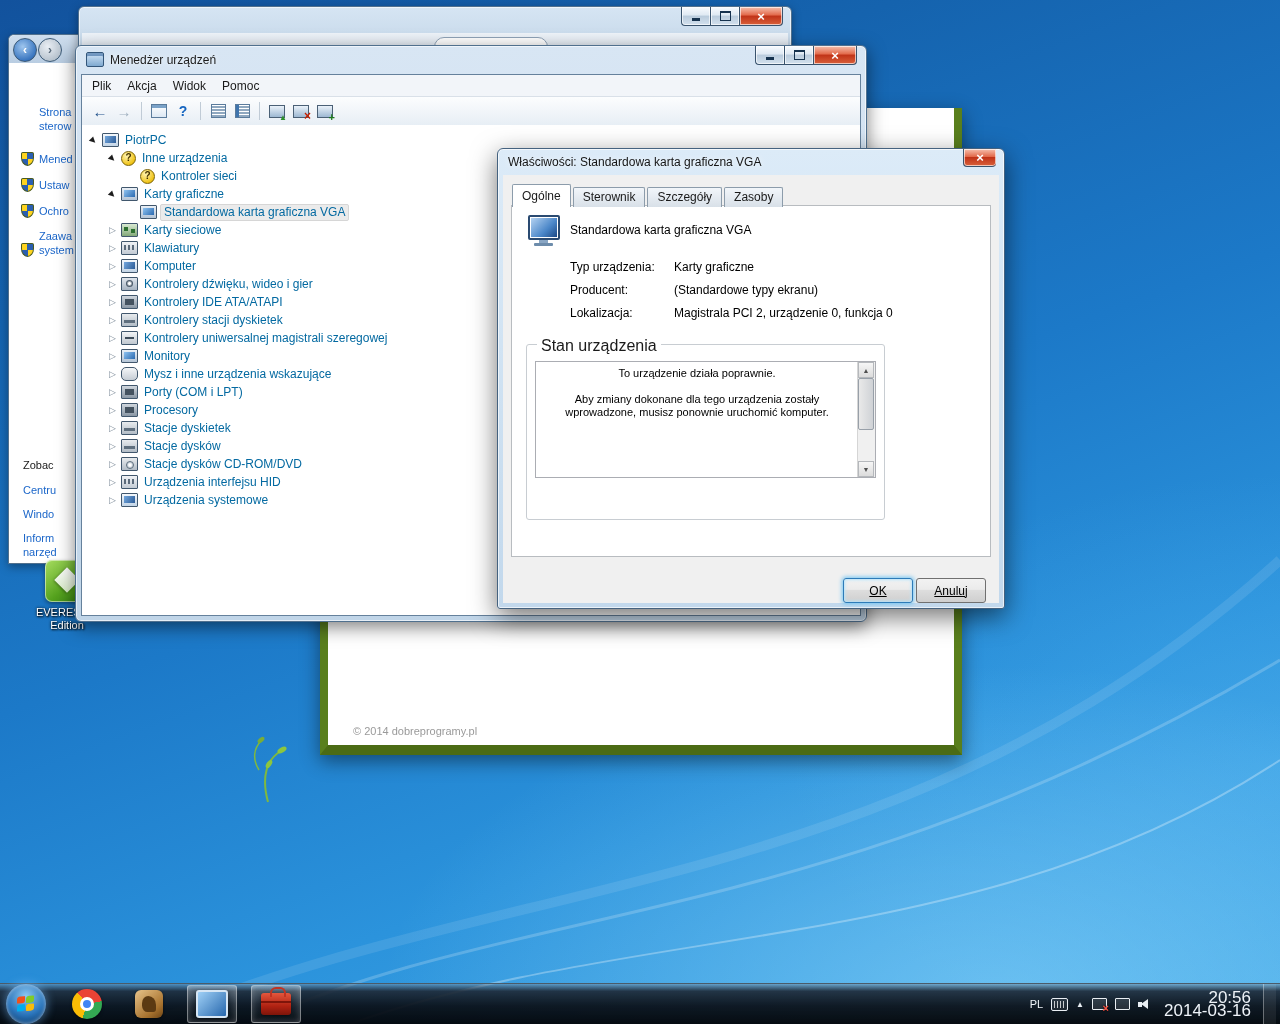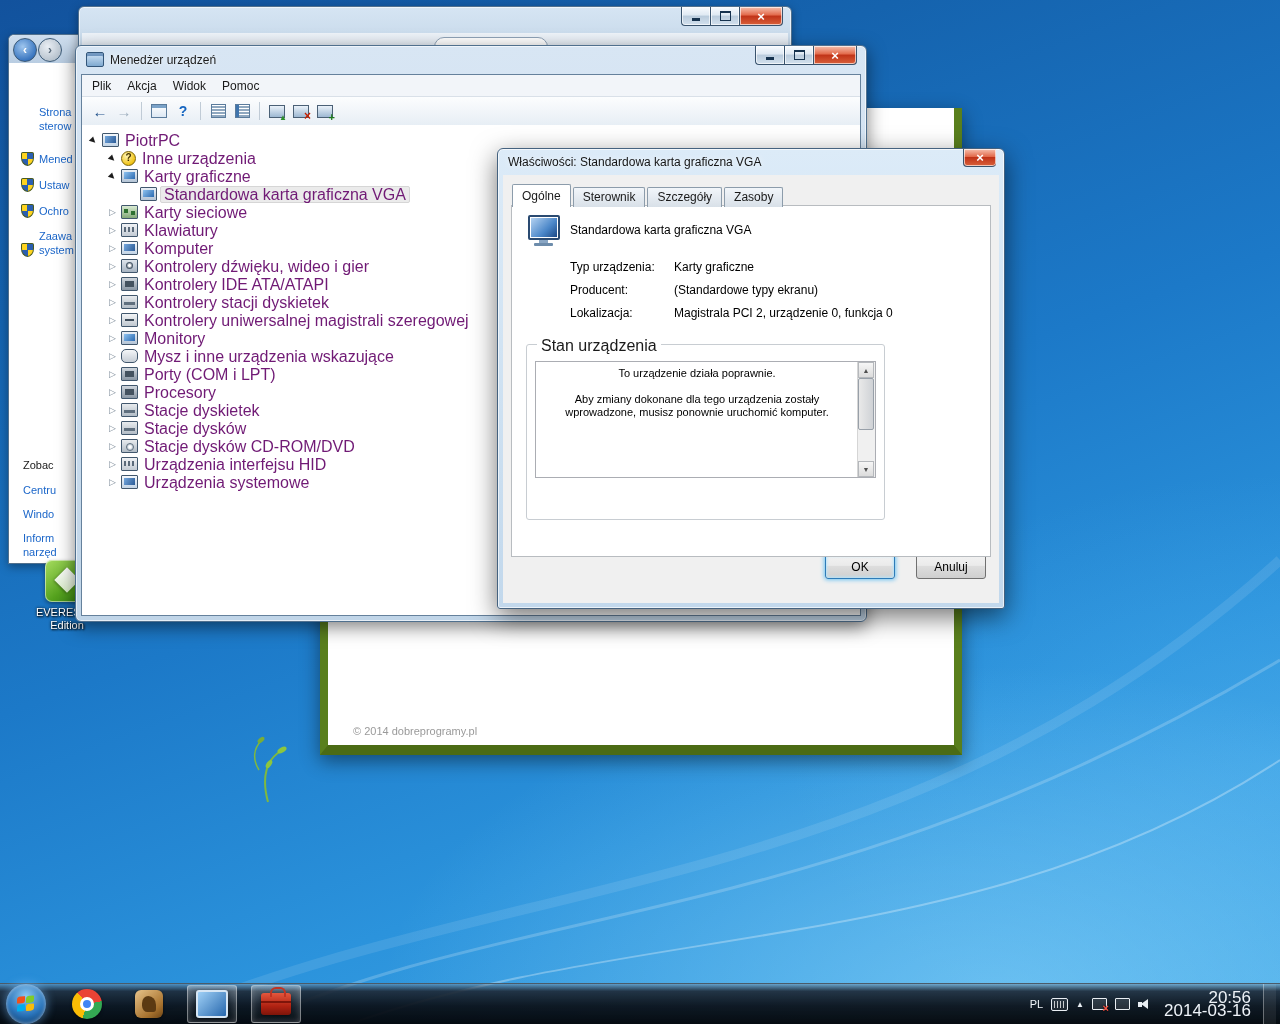--- a/index.html
+++ b/index.html
@@ -74,21 +74,21 @@
   .tb-list::before{content:"";width:13px;height:12px;border:1px solid #5a7b9c;background:repeating-linear-gradient(#ffffff 0 1px,#8fa8c0 1px 3px);}
   .tb-properties::before{content:"";width:13px;height:12px;border:1px solid #5a7b9c;background:repeating-linear-gradient(#ffffff 0 1px,#8fa8c0 1px 3px);box-shadow:inset 3px 0 0 #3f74ad;}
   .tb-update-driver::before,.tb-uninstall::before,.tb-scan-hardware::before{content:"";width:14px;height:11px;border:1px solid #4a6076;background:linear-gradient(#eaf2fa,#9db8d2);}
   .tb-update-driver::after{content:"▲";position:absolute;right:1px;bottom:0;font-size:8px;color:#2c8f2c;}
   .tb-uninstall::after{content:"×";position:absolute;right:1px;bottom:-1px;font-size:12px;font-weight:bold;color:#c42000;}
   .tb-scan-hardware::after{content:"+";position:absolute;right:1px;bottom:-1px;font-size:11px;font-weight:bold;color:#1f7a1f;}
   .dm-tree{position:absolute;left:0;right:0;top:50px;bottom:0;background:#fff;overflow:hidden;padding-top:6px;}
   .tree-row{height:18px;display:flex;align-items:center;white-space:nowrap;}
   .exp{flex:none;width:15px;text-align:center;font-size:9px;color:#7d8b99;display:inline-block;}
   .exp.open{font-size:8px;color:#1c1c1c;transform:rotate(45deg);}
-  .tree-label{font-size:16px;color:#701a75;padding:0 3px;line-height:15px;text-align:center;}
+  .tree-label{font-size:12px;color:#0369a1;padding:0 3px;line-height:15px;text-align:center;}
   .tree-label.sel{background:#ebebeb;border:1px solid #d6d6d6;border-radius:2px;}
   .ti{flex:none;width:15px;height:12px;margin:0 3px 0 1px;border:1px solid #41576d;border-radius:1px;background:linear-gradient(#d7e4f2,#9fb6cd);position:relative;}
   .ti-computer,.ti-system-device{background:linear-gradient(#f4f8fc,#c2d4e6);}
   .ti-computer::after,.ti-system-device::after{content:"";position:absolute;left:2px;right:2px;top:2px;bottom:3px;background:linear-gradient(120deg,#74a7dd,#2c5c97);}
   .ti-unknown-device{width:13px;height:13px;border-radius:50%;border-color:#7c6407;background:radial-gradient(circle at 35% 30%,#fff3b0,#f0c419 70%,#c89a06);}
   .ti-unknown-device::after{content:"?";position:absolute;left:0;right:0;top:-1px;text-align:center;font:bold 10px/14px "Liberation Sans",sans-serif;color:#403000;}
   .ti-display-adapter,.ti-monitor{background:linear-gradient(#e9eff6,#b4c4d6);}
   .ti-display-adapter::after,.ti-monitor::after{content:"";position:absolute;left:2px;right:2px;top:2px;bottom:3px;background:linear-gradient(135deg,#8fc3f0,#2a69b0);}
   .ti-network-adapter{background:linear-gradient(#d9ead2,#83a878);}
   .ti-network-adapter::after{content:"";position:absolute;left:2px;top:3px;width:4px;height:4px;background:#2e7031;box-shadow:7px 2px 0 #2e7031;}
@@ -130,21 +130,21 @@
   .grp{position:absolute;left:14px;top:138px;width:357px;height:174px;border:1px solid #c8cdd2;border-radius:3px;}
   .grp-legend{position:absolute;left:10px;top:-8px;background:#fff;padding:0 4px;font-size:16px;color:#1a1a1a;}
   .status-box{position:absolute;left:8px;top:16px;width:339px;height:115px;background:#fff;border:1px solid #abadb3;}
   .status-text{position:absolute;left:7px;top:5px;right:24px;font-size:11px;line-height:13px;color:#000;}
   .status-line{margin-bottom:13px;text-align:center;}
   .sbar{position:absolute;right:0;top:0;bottom:0;width:17px;background:#f0f0f0;border-left:1px solid #d5d5d5;}
   .sbar .sbtn{position:absolute;left:0;width:16px;height:16px;background:linear-gradient(#f6f6f6,#dcdcdc);border:1px solid #b5b8bc;box-sizing:border-box;
               display:flex;align-items:center;justify-content:center;font-size:7px;color:#505050;}
   .sbar .up{top:0;}  .sbar .down{bottom:0;}
   .sbar .thumb{position:absolute;left:0;top:16px;width:16px;height:52px;background:linear-gradient(90deg,#e9e9e9,#cfd2d6);border:1px solid #98a0a9;box-sizing:border-box;border-radius:2px;}
-  .dlg-buttons{position:absolute;right:13px;bottom:24px;display:flex;gap:21px;}
+  .dlg-buttons{position:absolute;right:13px;bottom:0;display:flex;gap:3px;text-decoration:underline;}
   .btn{min-width:68px;height:23px;font-size:12px;color:#000;display:flex;align-items:center;justify-content:center;
        background:linear-gradient(#f2f2f2 0%,#ebebeb 45%,#dddddd 50%,#cfcfcf 100%);border:1px solid #707070;border-radius:3px;}
   .btn.focus{border-color:#2d7bb8;box-shadow:0 0 4px 1px #71c4f2, inset 0 0 3px 1px #b7e4fb;}
 
   
   .desk-icon{position:absolute;left:28px;top:560px;width:78px;z-index:1;text-align:center;}
   .desk-icon .img{width:44px;height:42px;margin:0 auto;border-radius:7px;position:relative;
        background:linear-gradient(145deg,#a7dd5f,#55a21e 60%,#2f7a10);box-shadow:inset 0 0 0 1px rgba(255,255,255,.5),0 2px 4px rgba(0,0,0,.4);}
   .desk-icon .img::after{content:"";position:absolute;left:13px;top:11px;width:18px;height:18px;background:linear-gradient(135deg,#ffffff,#d8ecc8);transform:rotate(45deg);box-shadow:0 1px 3px rgba(0,0,0,.35);}
   .desk-label{margin-top:4px;font-size:11px;line-height:13px;color:#fff;text-shadow:1px 1px 2px #000, 0 0 3px #000;}
@@ -318,20 +318,25 @@
           <div class="tree-row" style="padding-left: 4px;">
             <span class="exp open">▶</span>
             <span class="ti ti-computer"></span>
             <span class="tree-label">PiotrPC</span>
           </div>
           <div class="tree-row" style="padding-left: 23px;">
             <span class="exp open">▶</span>
             <span class="ti ti-unknown-device"></span>
             <span class="tree-label">Inne urządzenia</span>
           </div>
+          <div class="tree-row" style="padding-left: 42px;">
+            <span class="exp"></span>
+            <span class="ti ti-unknown-device"></span>
+            <span class="tree-label">Kontroler sieci</span>
+          </div>
           <div class="tree-row" style="padding-left: 23px;">
             <span class="exp open">▶</span>
             <span class="ti ti-display-adapter"></span>
             <span class="tree-label">Karty graficzne</span>
           </div>
           <div class="tree-row" style="padding-left: 42px;">
             <span class="exp"></span>
             <span class="ti ti-display-adapter"></span>
             <span class="tree-label sel">Standardowa karta graficzna VGA</span>
           </div>

